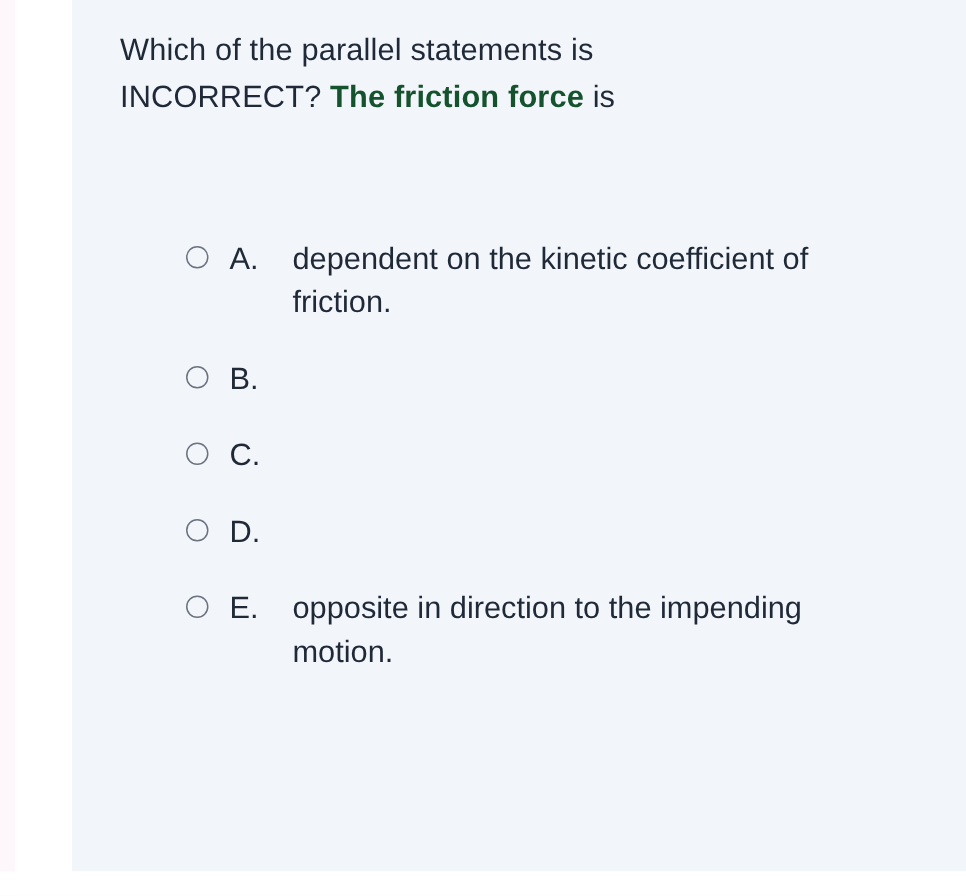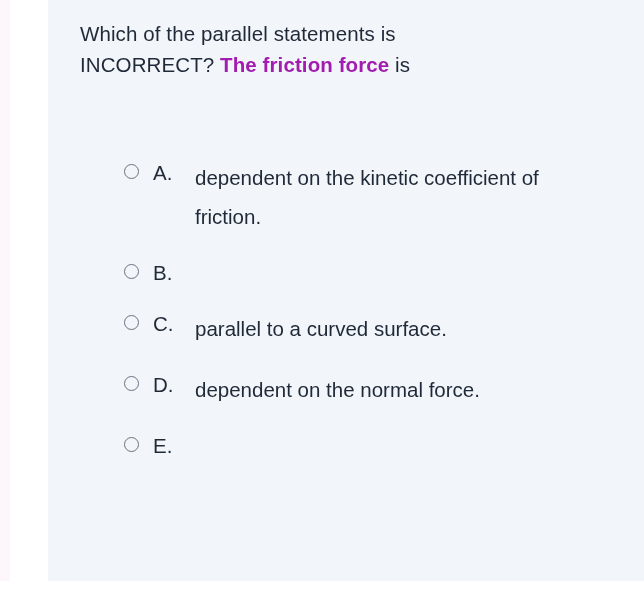--- a/index.html
+++ b/index.html
@@ -40,21 +40,21 @@
   .stem {
     font-size: 20.5px;
     line-height: 31px;
     color: #1f2937;
     font-weight: 400;
     letter-spacing: 0.1px;
     max-width: 440px;
   }
   .stem b {
     font-weight: 700;
-    color: #a21caf;
+    color: #14532d;
   }
   .choices {
     margin-top: 78px;
     padding-left: 44px;
   }
   .choice {
     display: flex;
     align-items: flex-start;
     margin-bottom: 22px;
   }
@@ -71,21 +71,21 @@
   .choice-letter {
     flex: 0 0 auto;
     width: 42px;
     margin-left: 14px;
     font-size: 20.5px;
     line-height: 29px;
     color: #1f2937;
   }
   .choice-text {
     font-size: 20.5px;
-    line-height: 39px;
+    line-height: 29px;
     color: #1f2937;
     max-width: 350px;
   }
   .bottom-strip {
     position: absolute;
     left: 0;
     top: 581px;
     width: 644px;
     height: 16px;
     background: #ffffff;
@@ -111,32 +111,31 @@
       </div>
 
       <div class="choice">
         <span class="radio"></span>
         <span class="choice-letter">B.</span>
       </div>
 
       <div class="choice">
         <span class="radio"></span>
         <span class="choice-letter">C.</span>
-        <span class="choice-text">parallel to a curved surface.</span>
       </div>
 
       <div class="choice">
         <span class="radio"></span>
         <span class="choice-letter">D.</span>
-        <span class="choice-text">dependent on the normal force.</span>
       </div>
 
       <div class="choice">
         <span class="radio"></span>
         <span class="choice-letter">E.</span>
+        <span class="choice-text">opposite in direction to the impending motion.</span>
       </div>
 
     </div>
   </div>
 
   <div class="bottom-strip"></div>
 
 </div>
 
 </body></html>

